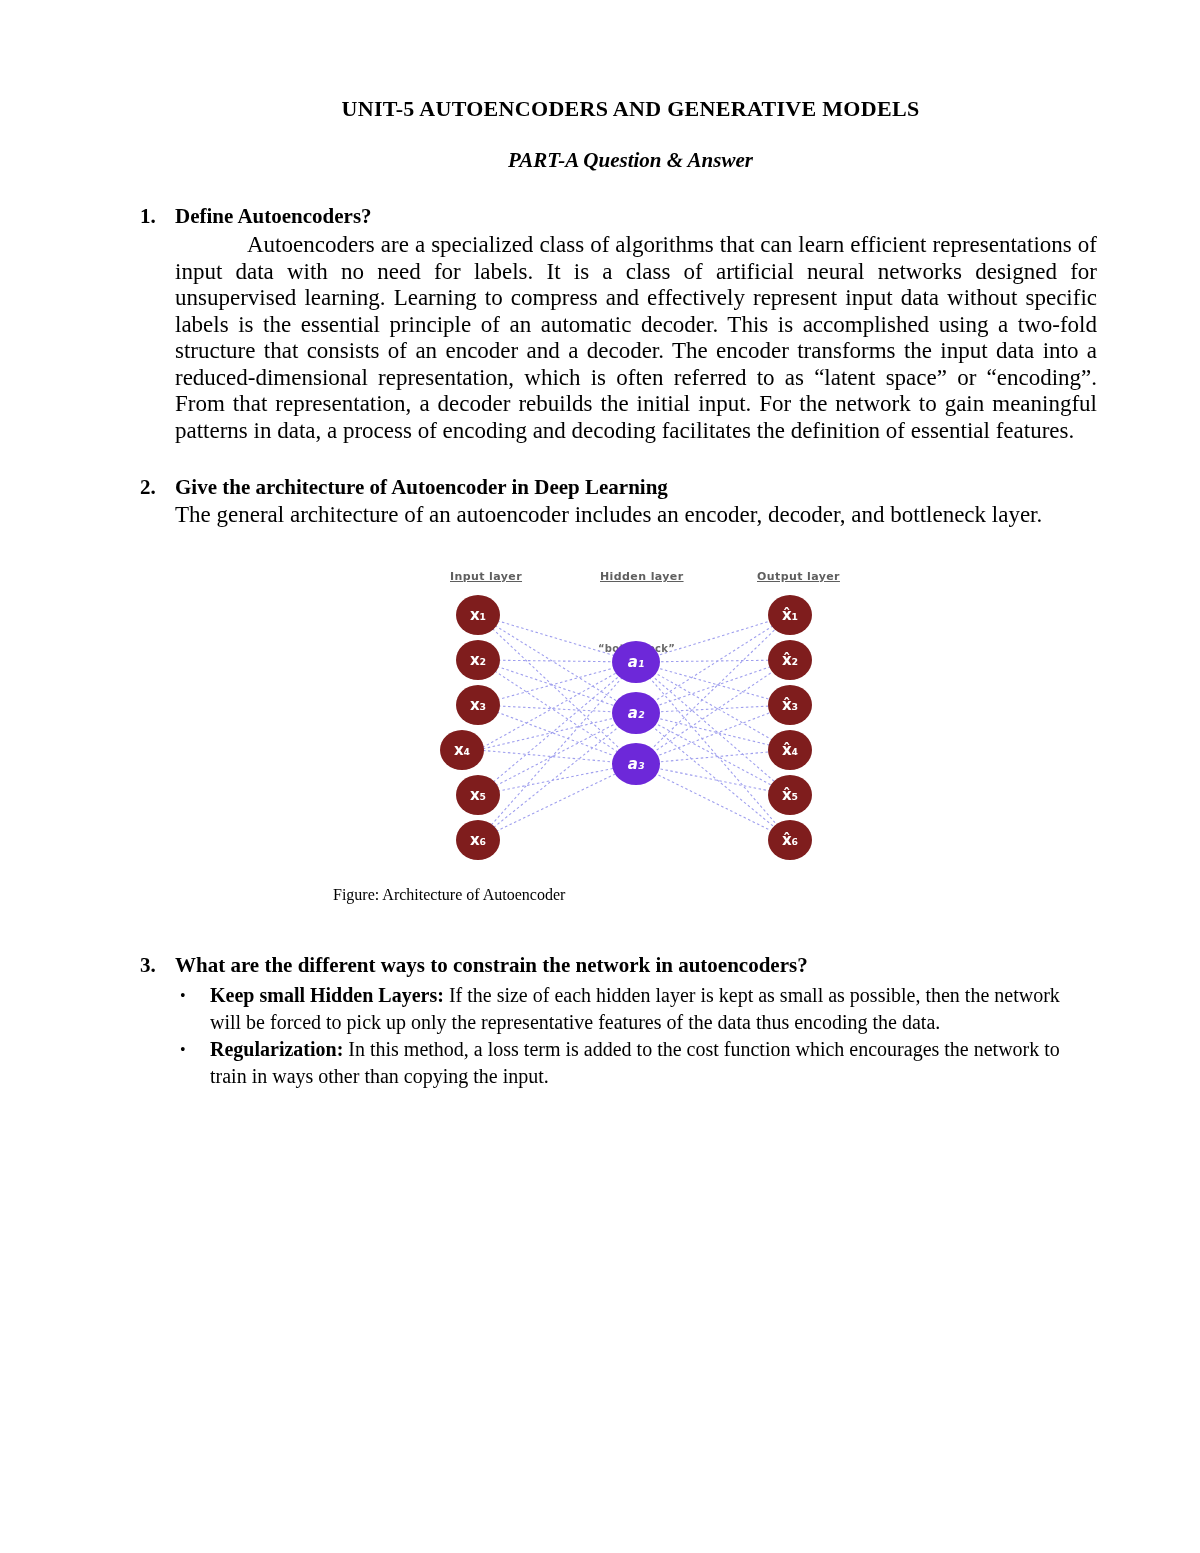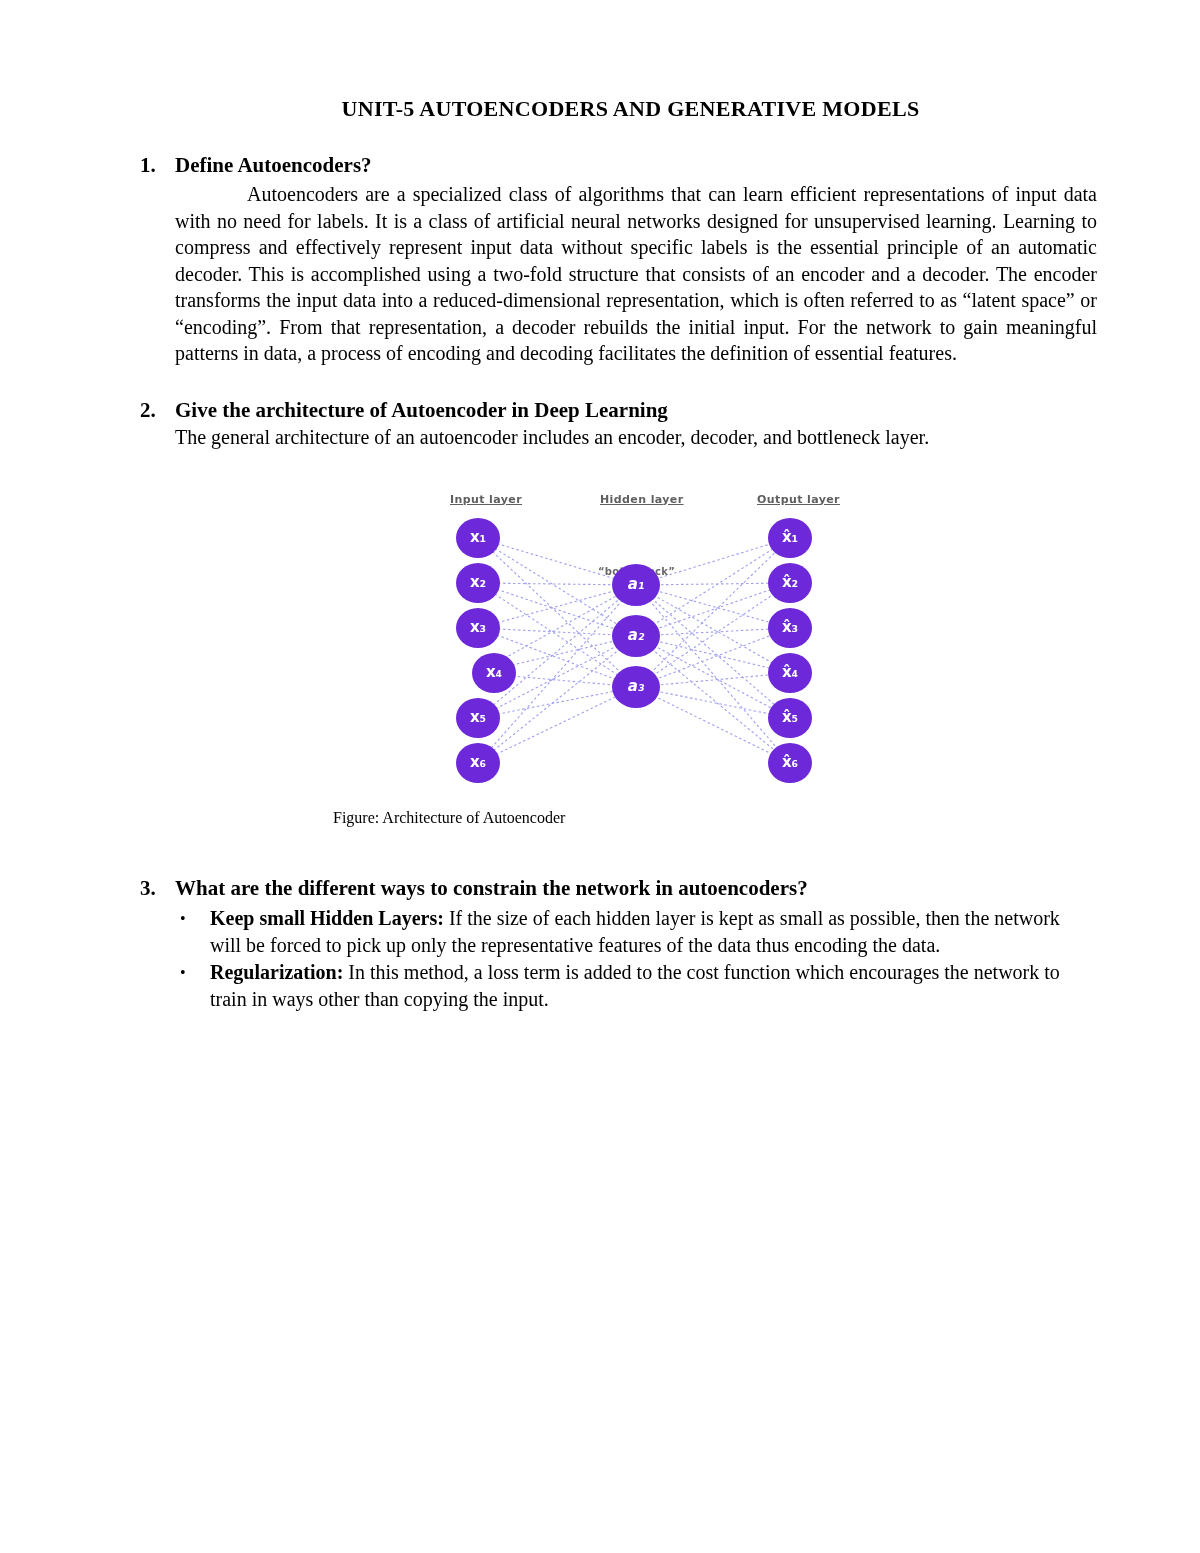--- a/index.html
+++ b/index.html
@@ -19,21 +19,21 @@
   }
   .subtitle {
     margin-top:26px;
     font-size:21px; font-weight:bold; font-style:italic; text-align:center;
   }
   .qa { margin-top:30px; }
   .q-head { display:flex; font-size:21px; font-weight:bold; line-height:27px; }
   .q-num { width:35px; flex:0 0 35px; }
   .q-answer {
     margin-left:35px; width:922px;
-    font-size:20px; line-height:26.5px;
+    font-size:23px; line-height:26.5px;
   }
   .justified { text-align:justify; text-indent:72px; }
   
   .figure {
     position:relative;
     margin:42px 0 0 300px;
     width:400px; height:300px;
     font-family:"DejaVu Sans", sans-serif;
   }
   .figure svg { position:absolute; left:0; top:0; }
@@ -49,39 +49,40 @@
     white-space:nowrap;
     margin-top:19px;
   }
   .node {
     position:absolute;
     display:flex; align-items:center; justify-content:center;
     border-radius:50%;
     color:#ffffff; font-weight:bold; font-size:15px;
     line-height:1;
   }
-  .node.io { width:44px; height:40px; background:#6d28d9; }
+  .node.io { width:44px; height:40px; background:#7f1d1d; }
   .node.hid { width:48px; height:42px; background:#6d28d9;font-style:italic; }
   .caption {
     margin:16px 0 0 193px;
     font-size:16px;
   }
   
   .bullets { list-style:none; margin:3px 0 0 40px; }
   .bullets li { display:flex; font-size:20px; line-height:27px; }
   .bullet-mark { width:30px; flex:0 0 30px; font-size:16px; }
   .bullet-body { width:855px; }
   .bullet-lead { font-weight:bold; }
 </style>
 </head>
 <body>
 
 <div class="page">
 
   <div class="title">UNIT-5 AUTOENCODERS AND GENERATIVE MODELS</div>
+  <div class="subtitle">PART-A Question &amp; Answer</div>
 
   <section class="qa">
     <div class="q-head">
       <span class="q-num">1.</span>
       <span class="q-title">Define Autoencoders?</span>
     </div>
     <p class="q-answer justified" style="margin-top:2px">Autoencoders are a specialized class of algorithms that can learn efficient representations of input data with no need for labels. It is a class of artificial neural networks designed for unsupervised learning. Learning to compress and effectively represent input data without specific labels is the essential principle of an automatic decoder. This is accomplished using a two-fold structure that consists of an encoder and a decoder. The encoder transforms the input data into a reduced-dimensional representation, which is often referred to as “latent space” or “encoding”. From that representation, a decoder rebuilds the initial input. For the network to gain meaningful patterns in data, a process of encoding and decoding facilitates the definition of essential features.</p>
   </section>
 
   <section class="qa">
@@ -133,21 +134,21 @@
       </svg>
 
     <span class="layer-label" style="left:10px">Input layer</span>
     <span class="layer-label" style="left:160px">Hidden layer</span>
     <span class="layer-label" style="left:317px">Output layer</span>
     <span class="bottleneck-label">“bottleneck”</span>
 
     <div class="node io" style="left:16px;top:25px">x₁</div>
     <div class="node io" style="left:16px;top:70px">x₂</div>
     <div class="node io" style="left:16px;top:115px">x₃</div>
-    <div class="node io" style="left:32px;top:160px">x₄</div>
+    <div class="node io" style="left:0;top:160px">x₄</div>
     <div class="node io" style="left:16px;top:205px">x₅</div>
     <div class="node io" style="left:16px;top:250px">x₆</div>
 
     <div class="node hid" style="left:172px;top:71px">a₁</div>
     <div class="node hid" style="left:172px;top:122px">a₂</div>
     <div class="node hid" style="left:172px;top:173px">a₃</div>
 
     <div class="node io" style="left:328px;top:25px">x̂₁</div>
     <div class="node io" style="left:328px;top:70px">x̂₂</div>
     <div class="node io" style="left:328px;top:115px">x̂₃</div>

